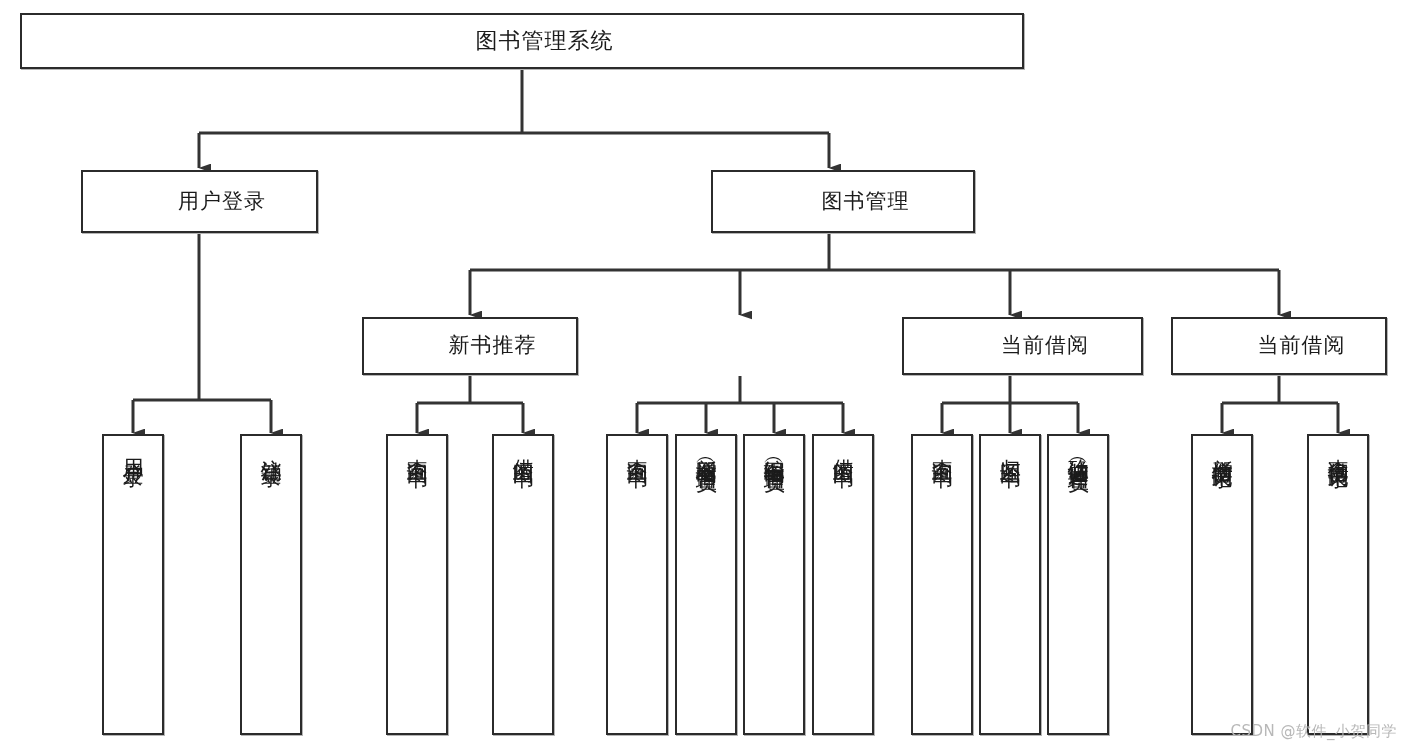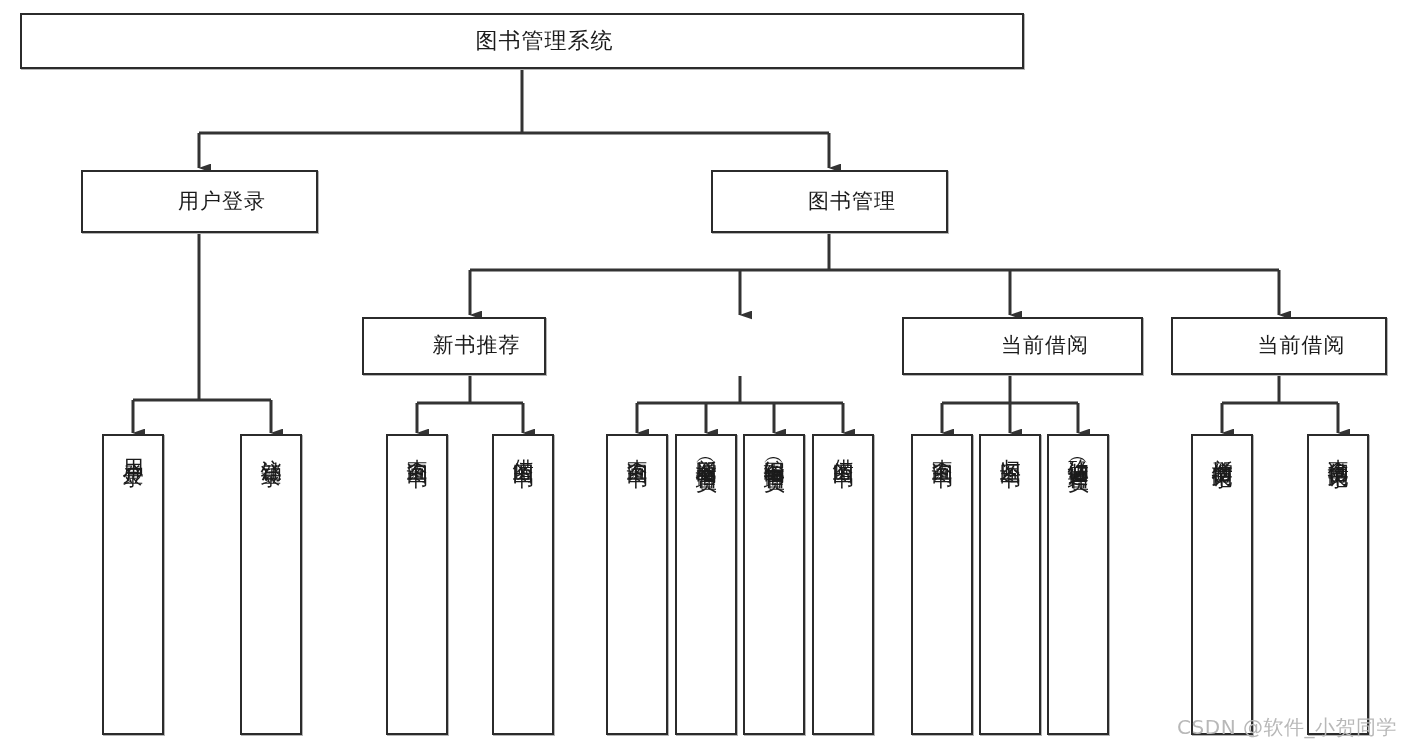--- a/index.html
+++ b/index.html
@@ -59,21 +59,21 @@
     white-space: nowrap;
     color: #1b1b1b;
   }
   .vlabel.tall {
     letter-spacing: 2px;
   }
   #watermark {
     position: absolute;
     right: 8px;
     bottom: 6px;
-    font-size: 20px;
+    font-size: 15px;
     color: #b8b8b8;
     letter-spacing: 0.5px;
     white-space: nowrap;
     pointer-events: none;
   }
 </style>
 </head>
 <body>
 
 <div id="diagram-root">
@@ -128,25 +128,25 @@
     </g>
   </svg>
 
   <div class="node horiz root" style="left:20px; top:13px; width:1004px; height:56px;">
     <span>图书管理系统</span>
   </div>
 
   <div class="node horiz" style="left:81px; top:170px; width:237px; height:63px;">
     <span>用户登录</span>
   </div>
-  <div class="node horiz" style="left:711px; top:170px; width:237px; height:63px;text-align:center;">
+  <div class="node horiz" style="left:711px; top:170px; width:264px; height:63px;text-align:center;">
     <span>图书管理</span>
   </div>
 
-  <div class="node horiz" style="left:362px; top:317px; width:184px; height:58px;">
+  <div class="node horiz" style="left:362px; top:317px; width:216px; height:58px;">
     <span>新书推荐</span>
   </div>
   <div class="node horiz" style="left:902px; top:317px; width:241px; height:58px;">
     <span>当前借阅</span>
   </div>
   <div class="node horiz" style="left:1171px; top:317px; width:216px; height:58px;">
     <span>当前借阅</span>
   </div>
 
   <div class="node vert" style="left:102px; top:434px; width:62px; height:301px;">

